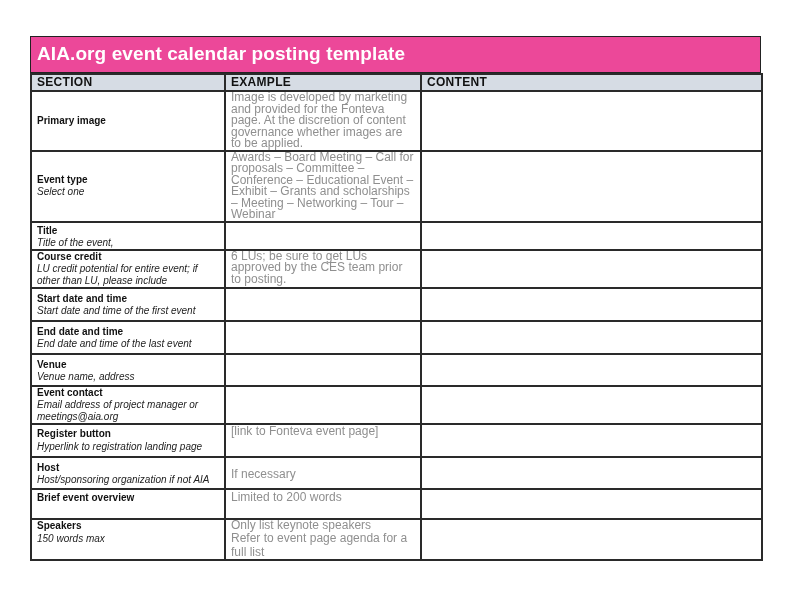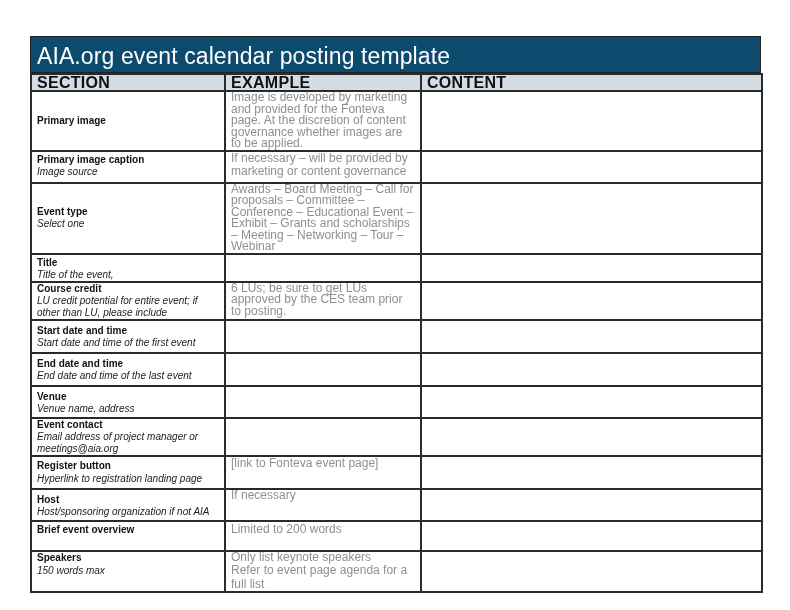--- a/index.html
+++ b/index.html
@@ -1,21 +1,21 @@
 <!DOCTYPE html>
 <html><head>
   <meta charset="utf-8">
   <style>
     html, body { margin: 0; padding: 0; background: #ffffff; }
     body { width: 790px; height: 610px; position: relative; overflow: hidden; font-family: "Liberation Sans", sans-serif; }
     .doc { position: absolute; left: 30px; top: 36px; width: 731px; }
-    .title-bar { background: #0c4a6e; color: #ffffff; height: 37px; box-sizing: border-box; padding: 6px 6px 0 6px; font-weight: normal; font-size: 23px; letter-spacing: 0.1px; border: 1px solid #222; }
+    .title-bar { background: #ec4899; color: #ffffff; height: 37px; box-sizing: border-box; padding: 6px 6px 0 6px; font-weight: bold; font-size: 19px; letter-spacing: 0.1px; border: 1px solid #222; }
     table { border-collapse: collapse; width: 731px; table-layout: fixed; }
     th, td { border: 2px solid #2a2a2a; vertical-align: top; padding: 0 5px; box-sizing: border-box; }
-    th { background: #d6dce4; text-align: left; font-size: 16px; font-weight: bold; height: 17px; line-height: 15px; padding-top: 0; color: #111; letter-spacing: 0.3px; }
+    th { background: #d6dce4; text-align: left; font-size: 12px; font-weight: bold; height: 17px; line-height: 15px; padding-top: 0; color: #111; letter-spacing: 0.3px; }
     .col1 { width: 194px; }
     .col2 { width: 196px; }
     .col3 { width: 341px; }
     .sec-title { font-weight: bold; font-size: 10px; color: #111; line-height: 12px; display: block; }
     .sec-sub { font-style: italic; font-size: 10px; color: #222; line-height: 12px; display: block; }
     .example { font-size: 12px; color: #8f8f8f; line-height: 11.5px; }
     .example .line { display: block; }
     .vcenter { vertical-align: middle; }
   </style>
 </head>
@@ -41,30 +41,20 @@
       <tr style="height:47px">
         <td class="vcenter">
           <span class="sec-title">Primary image</span>
         </td>
         <td class="example">
           <span class="line">Image is developed by marketing and provided for the Fonteva page. At the discretion of content governance whether images are to be applied.</span>
         </td>
         <td></td>
       </tr>
 
-      <tr style="height:32px">
-        <td>
-          <span class="sec-title" style="padding-top:2px">Primary image caption</span>
-          <span class="sec-sub">Image source</span>
-        </td>
-        <td class="example">
-          <span class="line" style="line-height:13px">If necessary – will be provided by marketing or content governance</span>
-        </td>
-        <td></td>
-      </tr>
 
       <tr style="height:59px">
         <td class="vcenter">
           <span class="sec-title">Event type</span>
           <span class="sec-sub">Select one</span>
         </td>
         <td class="example">
           <span class="line">Awards – Board Meeting – Call for proposals – Committee – Conference – Educational Event – Exhibit – Grants and scholarships – Meeting – Networking – Tour – Webinar</span>
         </td>
         <td></td>
@@ -146,21 +136,21 @@
         </td>
         <td></td>
       </tr>
 
       <tr style="height:32px">
         <td>
           <span class="sec-title" style="padding-top:3px;line-height:13px">Host</span>
           <span class="sec-sub">Host/sponsoring organization if not AIA</span>
         </td>
         <td class="example">
-          <span class="line" style="padding-top:0">If necessary</span>
+          <span class="line" style="padding-top:11px">If necessary</span>
         </td>
         <td></td>
       </tr>
 
       <tr style="height:30px">
         <td>
           <span class="sec-title" style="padding-top:2px">Brief event overview</span>
         </td>
         <td class="example">
           <span class="line" style="padding-top:2px">Limited to 200 words</span>

